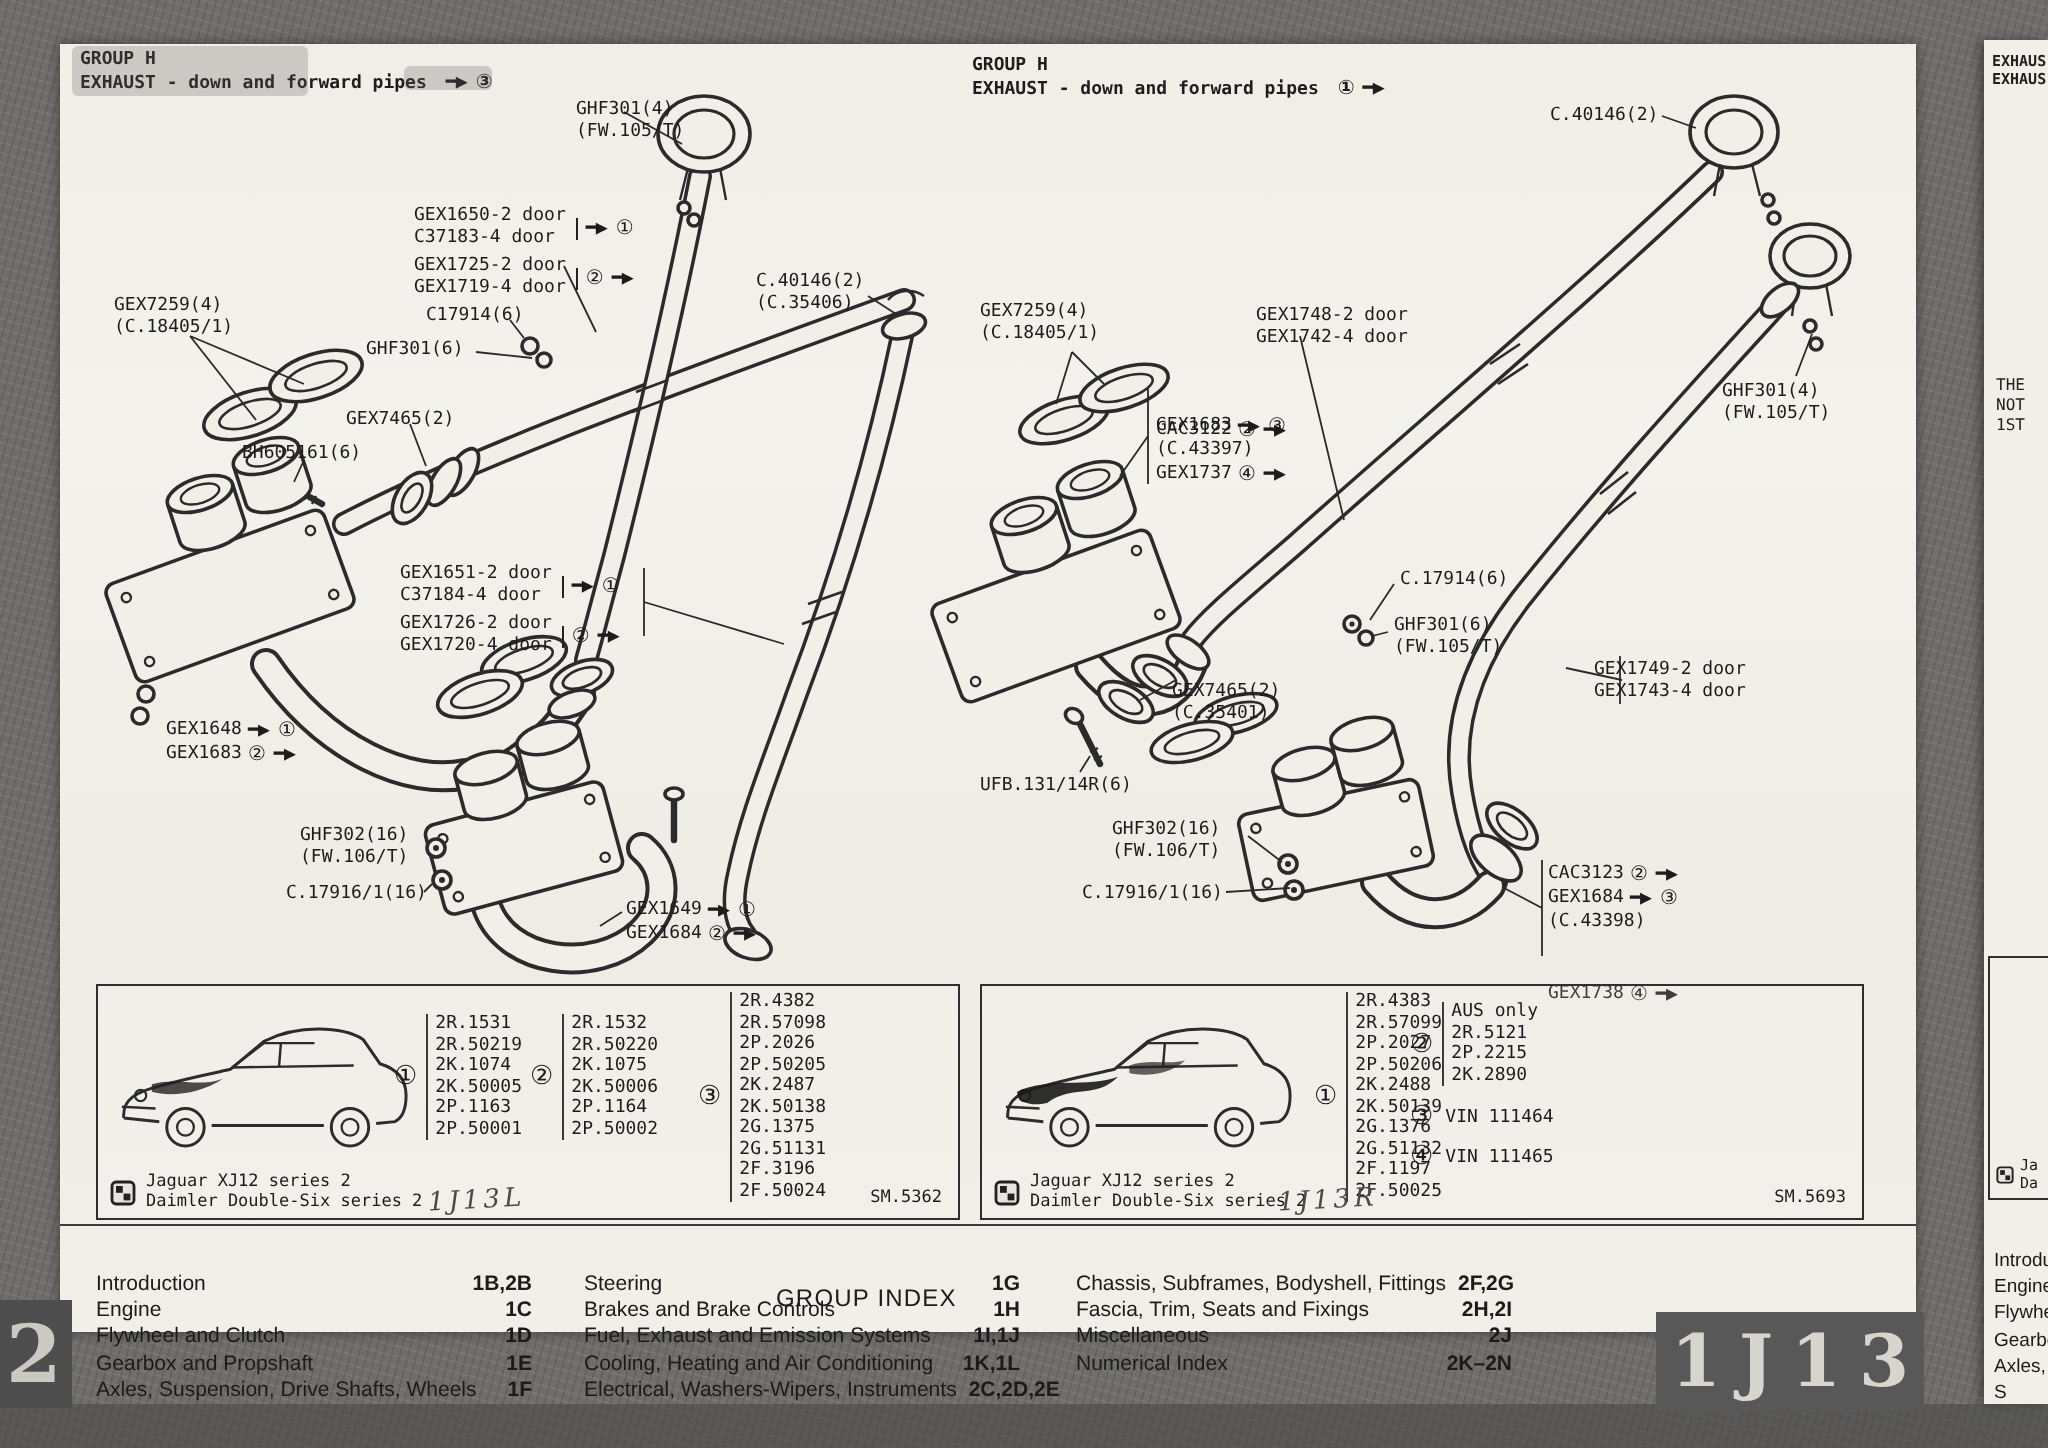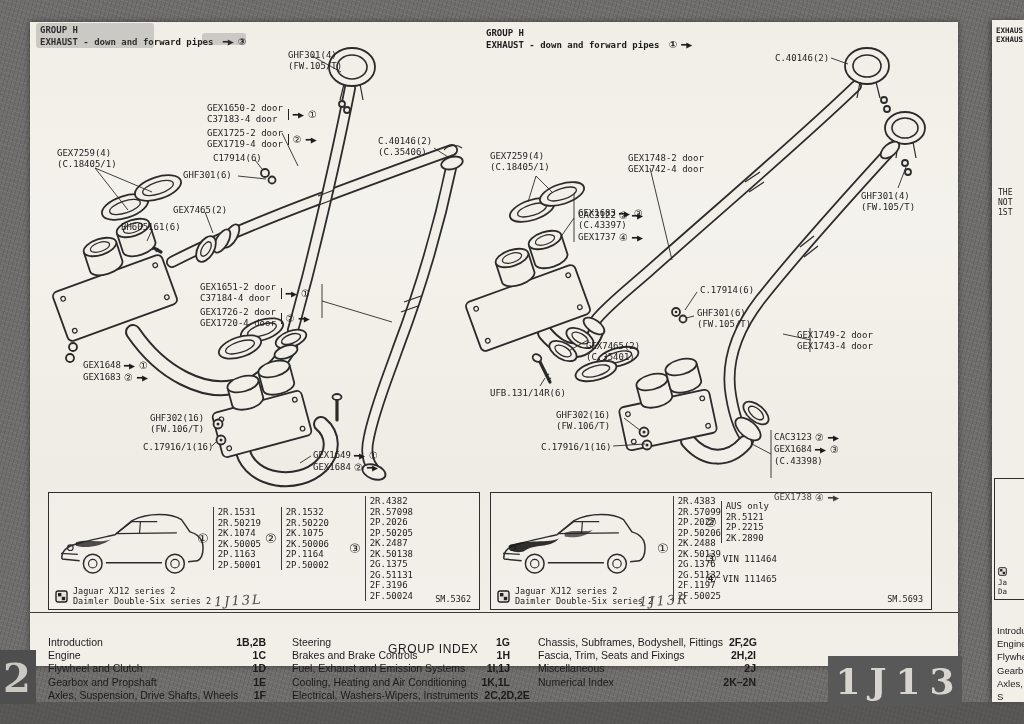--- a/index.html
+++ b/index.html
@@ -74,21 +74,21 @@
   .gi-row{display:flex;justify-content:space-between;white-space:nowrap;}
   .gi-code{font-weight:bold;margin-left:6px;}
 
   
   .edge{position:absolute;left:992px;top:20px;width:32px;height:682px;background:#f2efe9;
     box-shadow:-2px 0 5px rgba(0,0,0,.4);}
   .e-hdr{position:absolute;left:4px;top:6px;font-size:7.5px;line-height:9px;font-weight:600;color:#222;}
   .e-note{position:absolute;left:6px;top:168px;font-size:8px;line-height:10px;color:#222;}
   .e-box{position:absolute;left:2px;top:458px;width:32px;height:120px;
     border-top:1.6px solid #2f2f2f;border-left:1.6px solid #2f2f2f;border-bottom:1.6px solid #2f2f2f;}
-  .e-foot{position:absolute;left:3px;bottom:3px;display:flex;gap:3px;align-items:center;flex-direction:column;}
+  .e-foot{position:absolute;left:3px;bottom:3px;display:flex;gap:3px;align-items:center;}
   .e-foot .lines{font-size:7.5px;line-height:8.5px;color:#1c1c1c;}
   .e-index{position:absolute;left:5px;top:604px;font-family:"Liberation Sans","DejaVu Sans",sans-serif;
     font-size:9.5px;line-height:13.2px;color:#1b1b1b;}
 
   
   .pnbox{position:absolute;display:flex;align-items:center;color:#d8d5cf;
     font-family:"DejaVu Serif",serif;font-weight:bold;}
   .pn-main{left:828px;top:656px;width:134px;height:50px;background:#585858;
     justify-content:center;font-size:36px;letter-spacing:9px;padding-left:9px;box-sizing:border-box;}
   .pn-left{left:0;top:650px;width:36px;height:54px;background:#4e4e4e;

